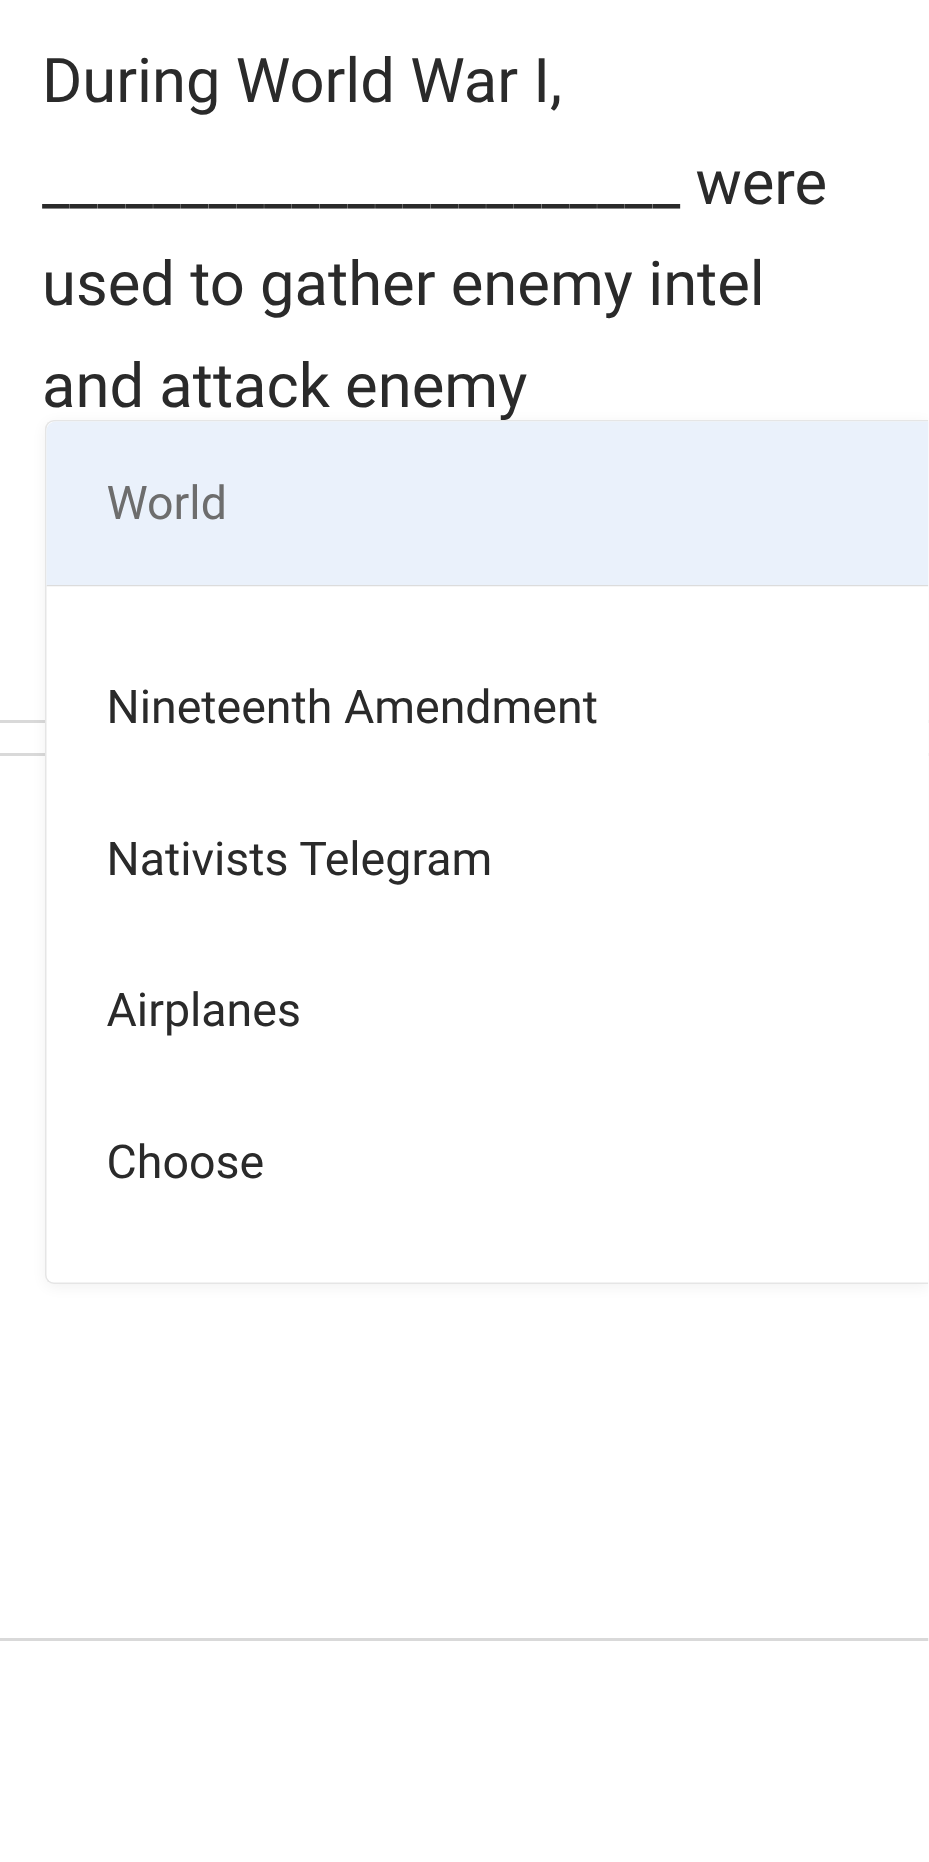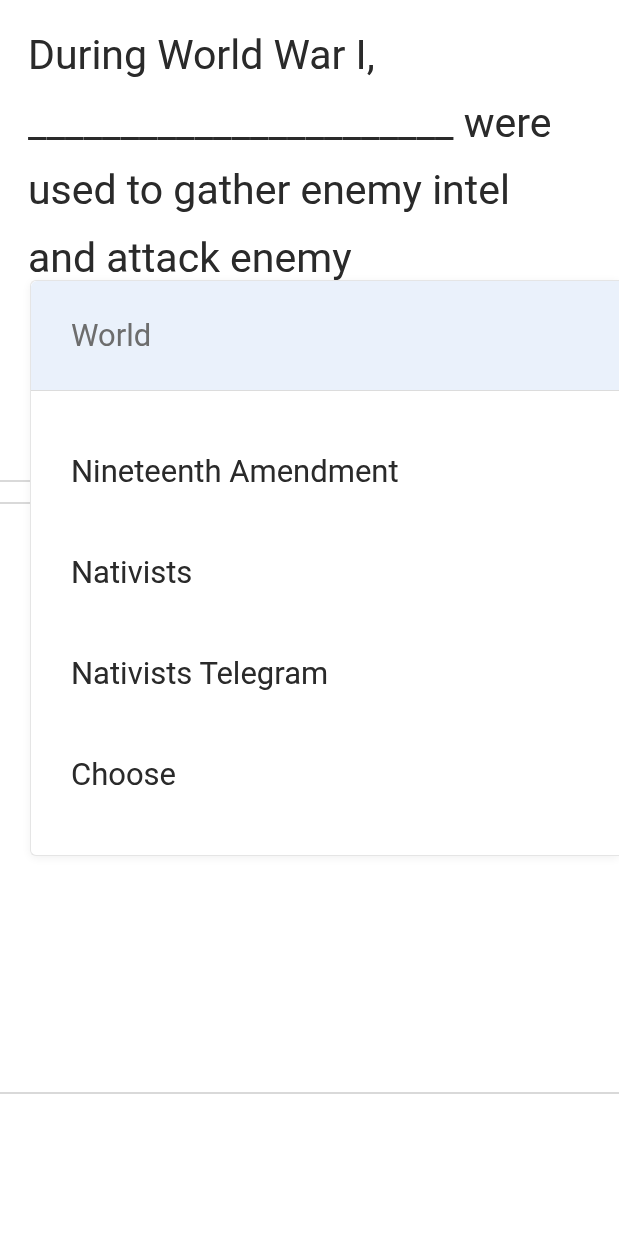--- a/index.html
+++ b/index.html
@@ -77,17 +77,17 @@
 <div class="bg-line bg-line-1"></div>
 <div class="bg-line bg-line-2"></div>
 <div class="bg-line bg-line-3"></div>
 
 <div class="question">During World War I, _______________________ were used to gather enemy intel and attack enemy infrastructure.</div>
 
 <div class="dropdown-panel">
   <div class="dropdown-header">World</div>
   <div class="dropdown-list">
     <div class="dropdown-option">Nineteenth Amendment</div>
-    <div class="dropdown-option">Nativists</div>
     <div class="dropdown-option">Nativists Telegram</div>
+    <div class="dropdown-option">Airplanes</div>
     <div class="dropdown-option">Choose</div>
   </div>
 </div>
 
 </body></html>

